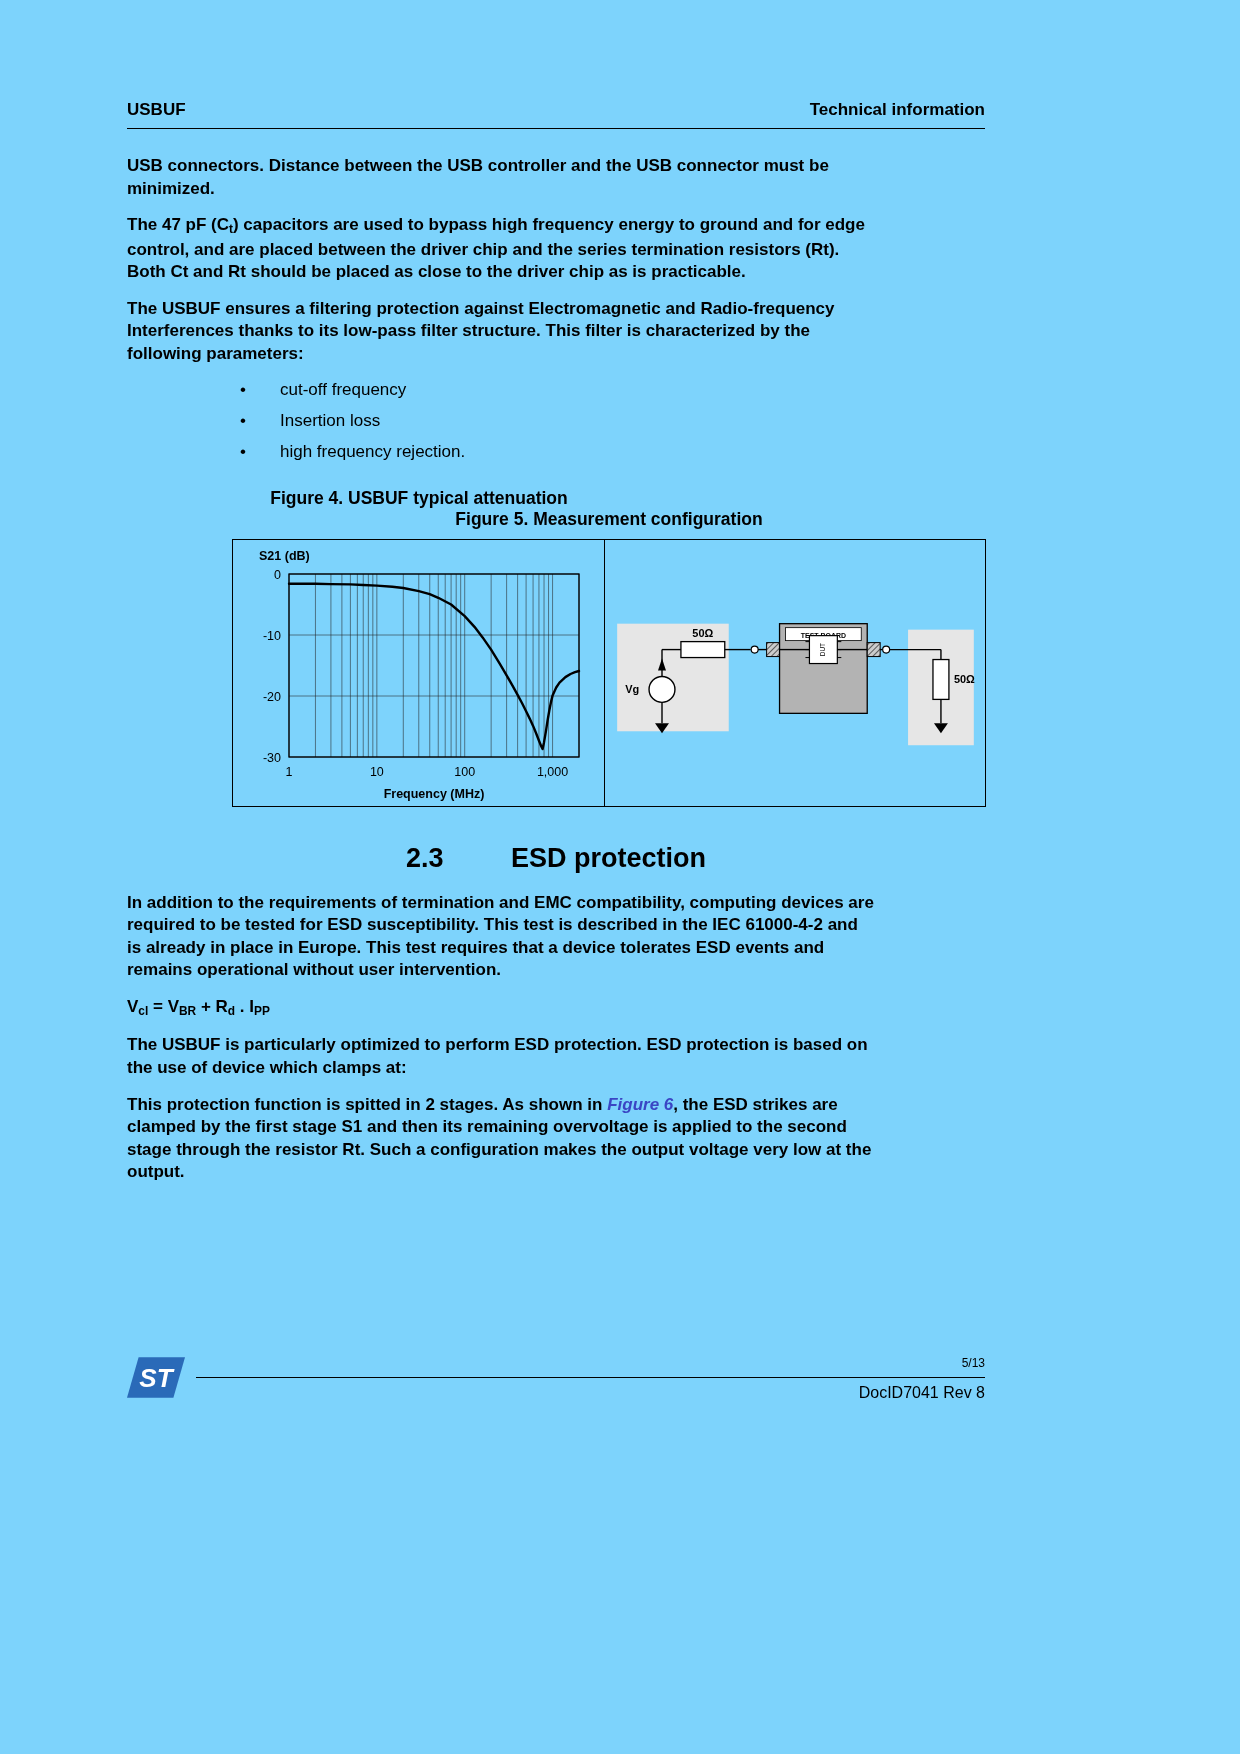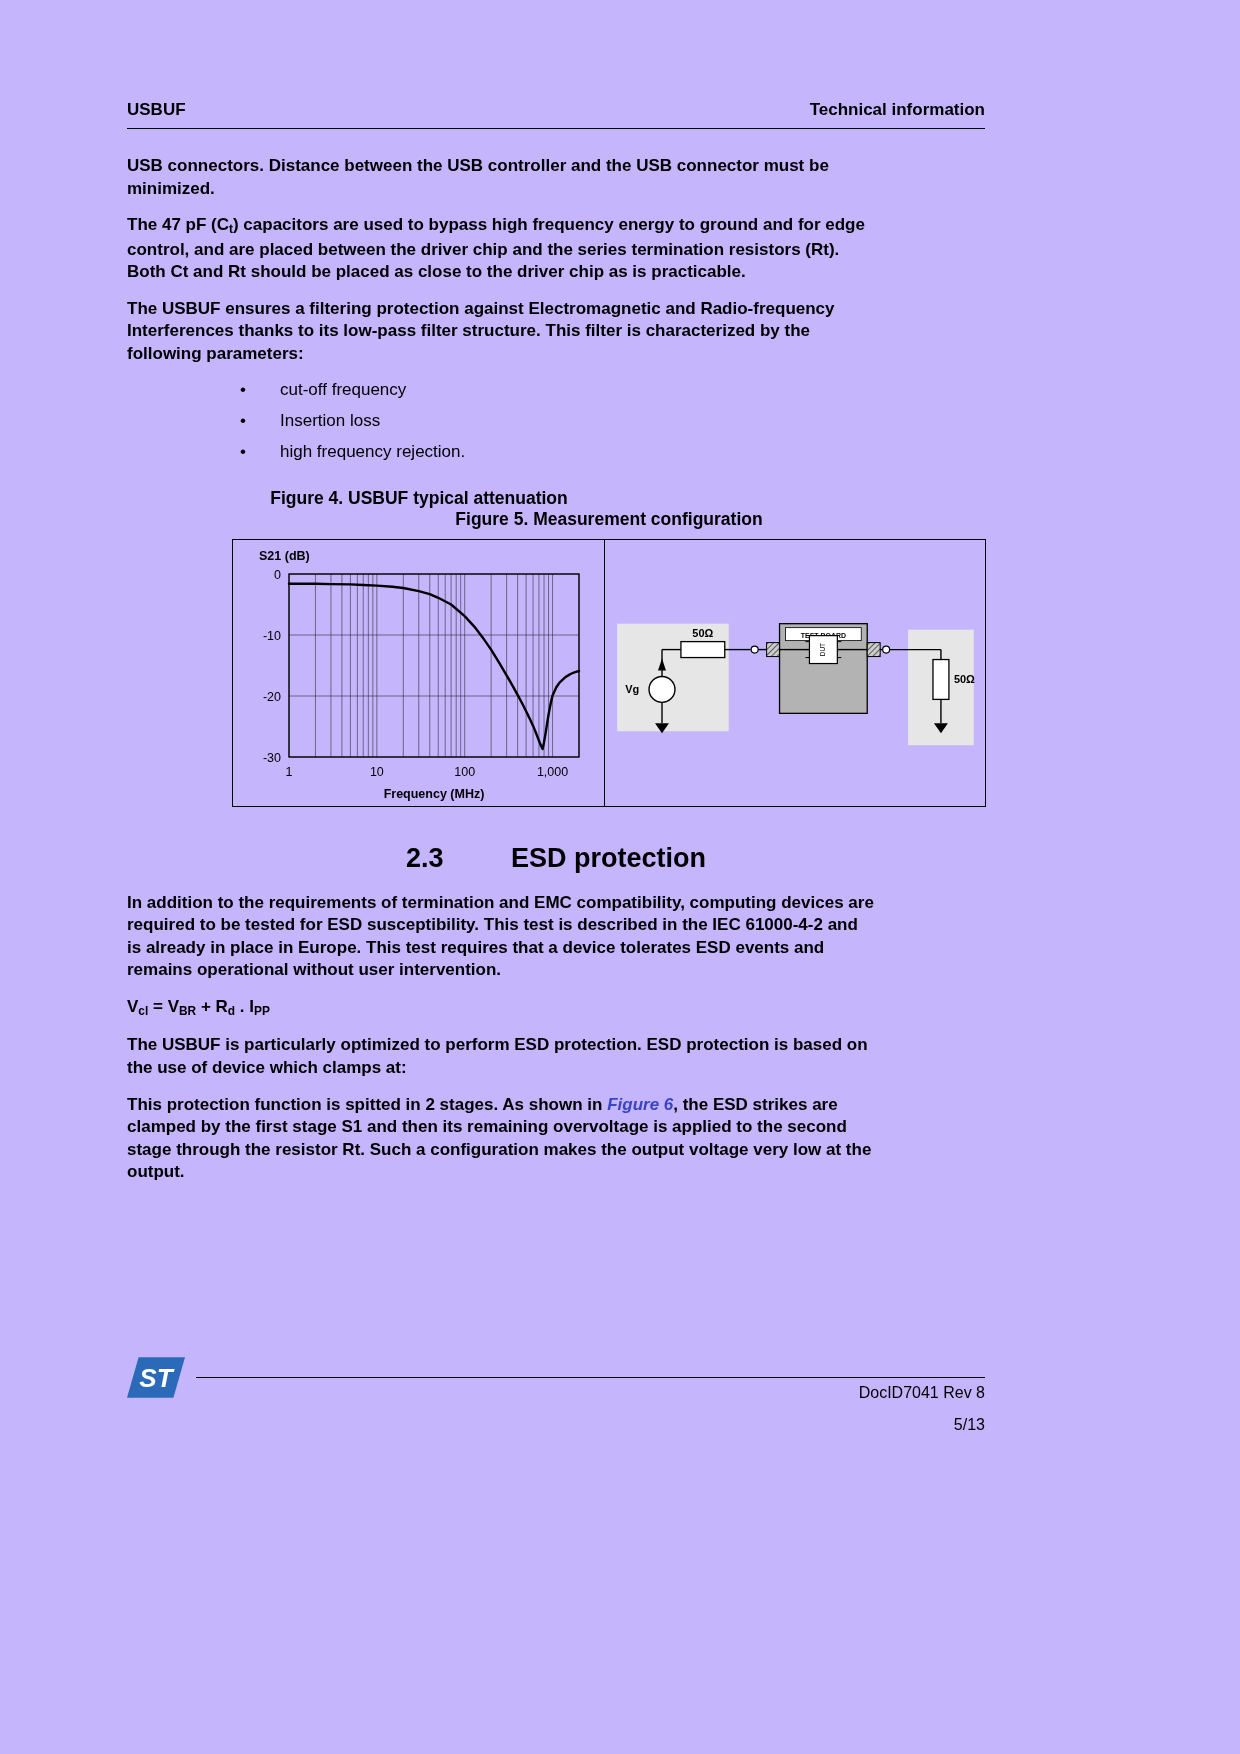--- a/index.html
+++ b/index.html
@@ -1,16 +1,16 @@
 <!DOCTYPE html>
 <html><head>
 <meta charset="utf-8">
 <style>
   html,body{margin:0;padding:0;background:#ffffff;}
-  .page{position:relative;width:1240px;height:1754px;background:#c4b5fd;
+  .page{position:relative;width:1240px;height:1754px;background:#7dd3fc;
         font-family:"Liberation Sans",sans-serif;color:#000;overflow:hidden;}
   .content{position:absolute;left:127px;top:100px;width:858px;}
   .hdr{display:flex;justify-content:space-between;font-weight:bold;font-size:17px;}
   .hdr-rule{border-top:1.5px solid #000;margin-top:8px;margin-bottom:26px;}
   p.doc{font-size:17px;line-height:1.33;margin:0 0 14px;white-space:pre-wrap;font-weight:bold;}
   .indent{margin-left:105px;width:772px;}
   .sub{font-size:70%;vertical-align:-22%;}
   .bullets{margin:2px 0 26px;}
   .bullet-row{display:flex;margin:0 0 11px;font-size:17px;margin-left:105px;}
   .bullet-glyph{width:40px;padding-left:8px;}
@@ -19,21 +19,21 @@
   .cap-right{flex:1;text-align:center;}
   .fig-frame{display:flex;margin-left:105px;width:754px;height:268px;border:1.5px solid #000;box-sizing:border-box;}
   .fig-cell-left{width:371px;border-right:1.5px solid #000;}
   .fig-cell-right{flex:1;}
   .sec-head{display:flex;align-items:baseline;margin-top:36px;margin-bottom:18px;font-weight:bold;font-size:27px;justify-content:center;}
   .sec-num{width:105px;}
   .formula{margin-top:4px;}
   .fig-link{color:#3a45c4;font-style:italic;cursor:pointer;}
   .footer-rule{position:absolute;left:196px;width:789px;top:1377px;border-top:1.5px solid #000;}
   .footer-center{position:absolute;left:127px;width:858px;top:1384px;text-align:right;font-size:16px;}
-  .footer-page{position:absolute;left:127px;width:858px;top:1416px;text-align:right;font-size:16px;}
+  .footer-page{position:absolute;left:127px;width:858px;top:1356px;text-align:right;font-size:12px;}
   .logo-wrap{position:absolute;left:127px;top:1355px;}
   svg text{font-family:"Liberation Sans",sans-serif;}
 </style>
 </head>
 <body>
 
 <div class="page">
   <div class="content">
 
     <div class="hdr">

